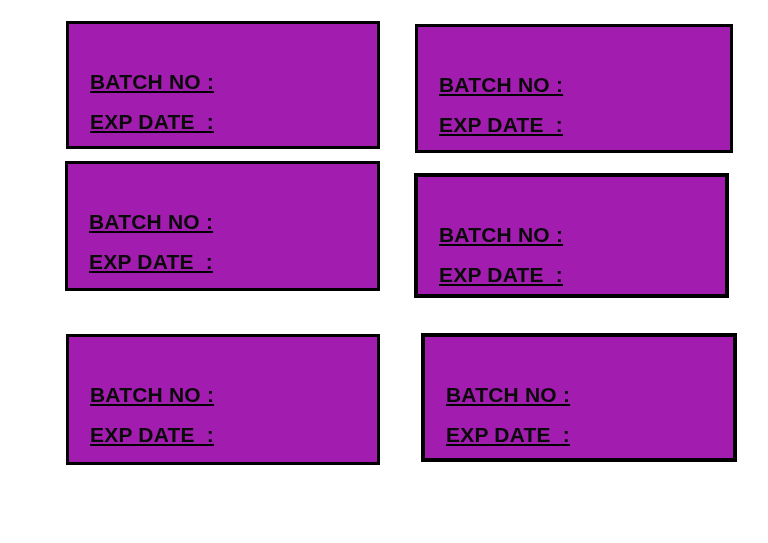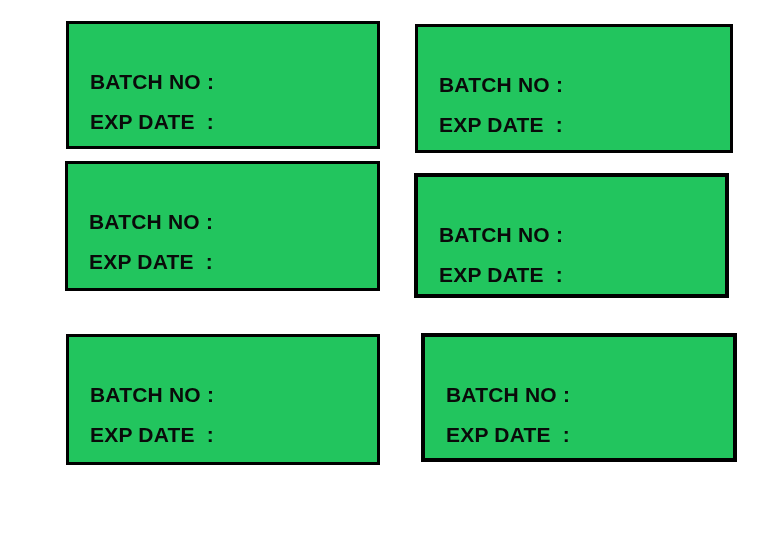--- a/index.html
+++ b/index.html
@@ -13,21 +13,22 @@
     height: 543px;
     background: #ffffff;
     overflow: hidden;
     font-family: "Liberation Sans", sans-serif;
   }
   .label-box {
     position: absolute;
     box-sizing: border-box;
     border-style: solid;
     border-color: #000000;
-    background: #22c55e;
+    background: #a21caf;
+    text-decoration: underline;
   }
   .label-box.thin  { border-width: 3px; }
   .label-box.thick { border-width: 4px; }
 
   .box-text {
     padding: 38px 0 0 21px;
   }
   .label-line {
     height: 40px;
     display: flex;

